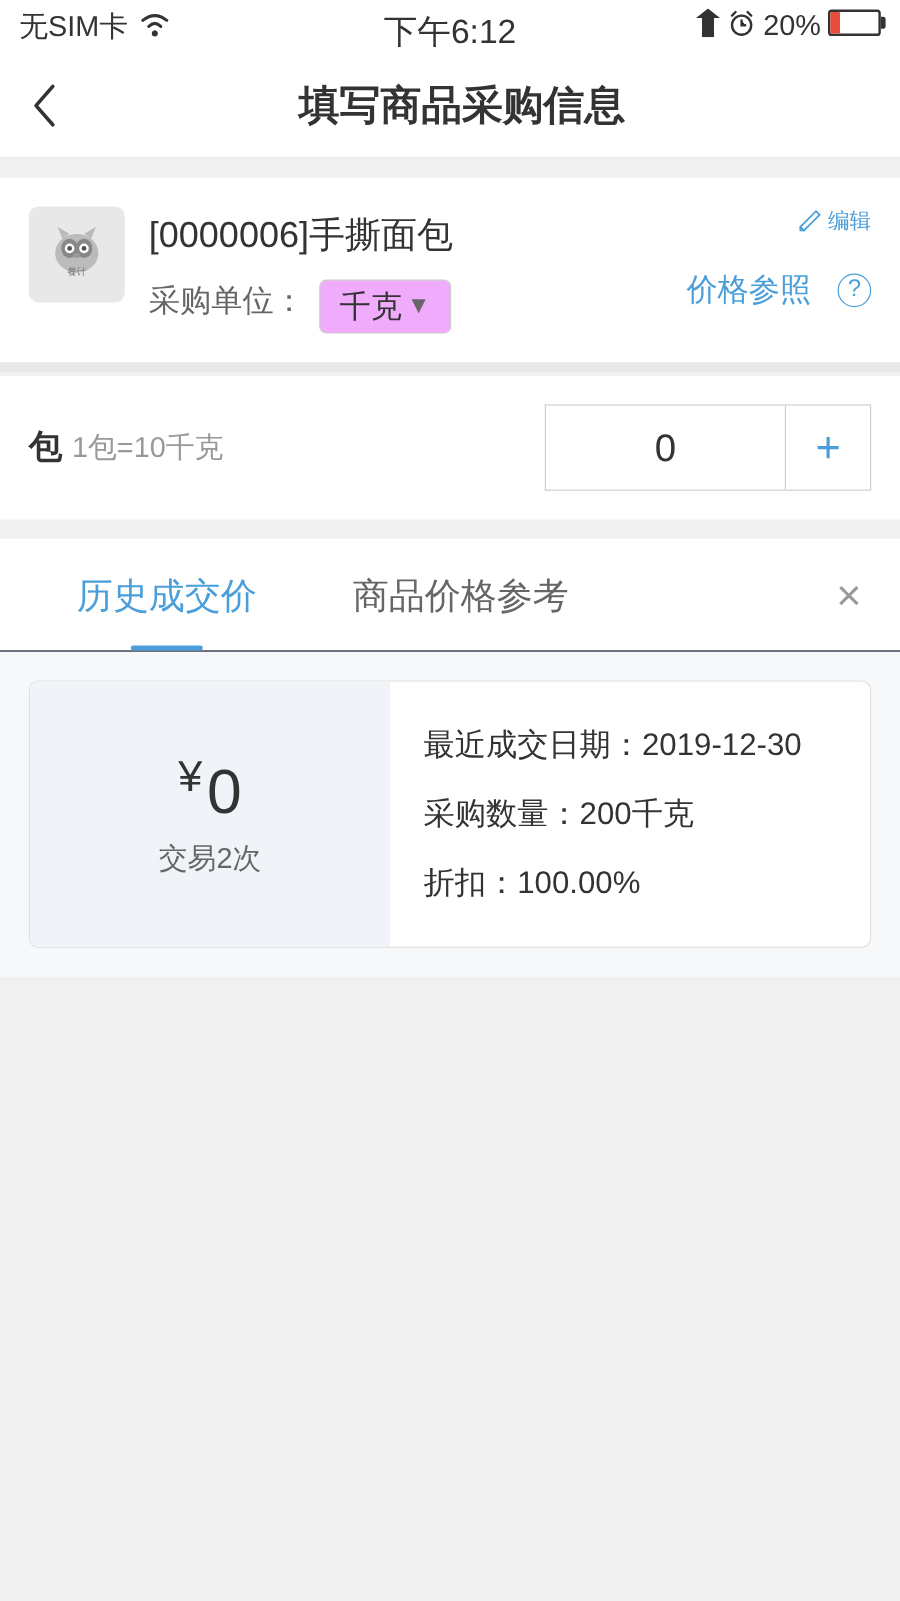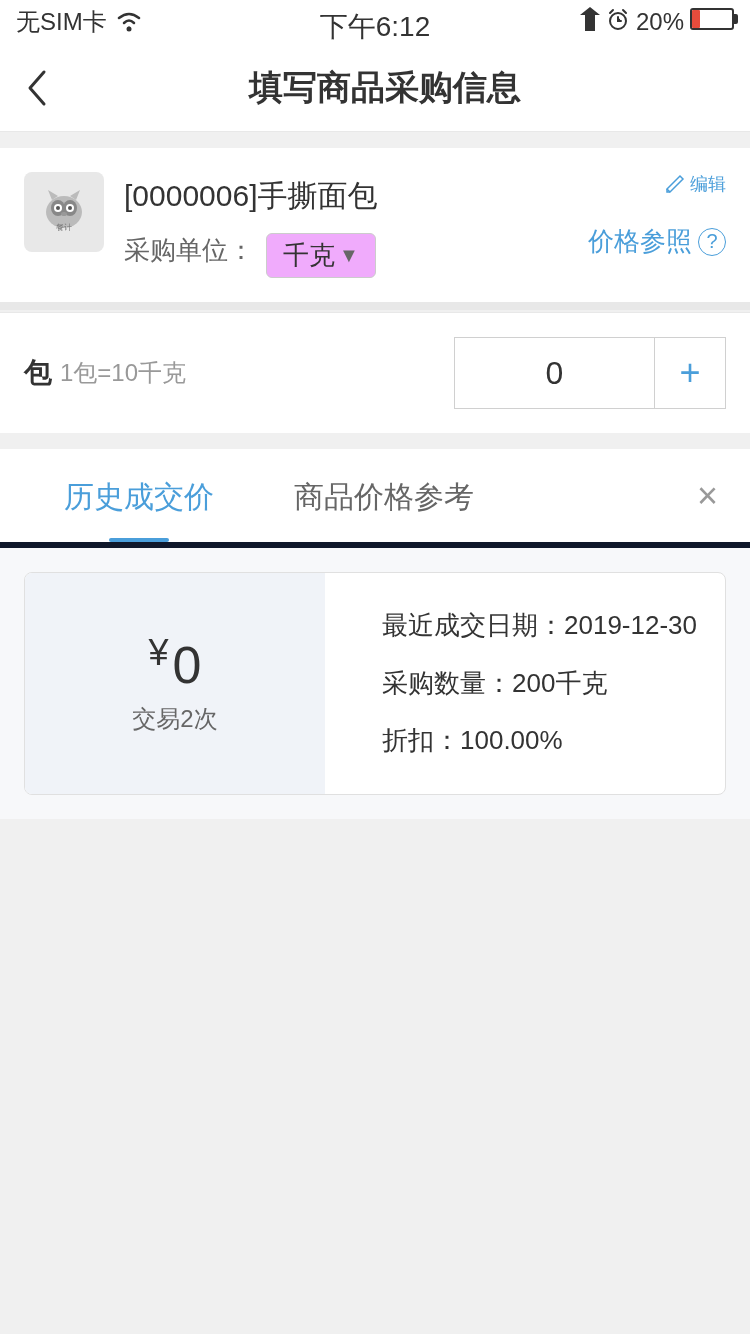--- a/index.html
+++ b/index.html
@@ -170,21 +170,21 @@
       display: flex;
       align-items: center;
       gap: 4px;
       cursor: pointer;
     }
     .price-ref-link {
       font-size: 26px;
       color: #4a9eda;
       display: flex;
       align-items: center;
-      gap: 6px;
+      gap: 22px;
       cursor: pointer;
       align-self: flex-end;
       padding-bottom: 4px;
     }
 
     
     .quantity-section {
       background: #fff;
       margin-top: 2px;
       padding: 0;
@@ -243,21 +243,21 @@
     
     .tab-section {
       background: #f7f8fa;
       margin-top: 16px;
     }
     .tab-bar {
       background: #fff;
       display: flex;
       align-items: center;
       justify-content: space-between;
-      border-bottom: 6px solid #0f172a;
+      border-bottom: 1px solid #0f172a;
       padding: 0 24px;
     }
     .tabs {
       display: flex;
       flex: 1;
     }
     .tab-item {
       padding: 28px 40px 24px;
       font-size: 30px;
       color: #666;
@@ -322,21 +322,20 @@
       color: #666;
       margin-top: 8px;
     }
     .history-details {
       flex: 1;
       padding: 32px 28px;
       display: flex;
       flex-direction: column;
       gap: 16px;
       justify-content: center;
-      margin-left: 29px;
     }
     .history-detail-row {
       font-size: 26px;
       color: #333;
       line-height: 1.6;
     }
 
     
     .main-content {
       background: #f0f0f0;

